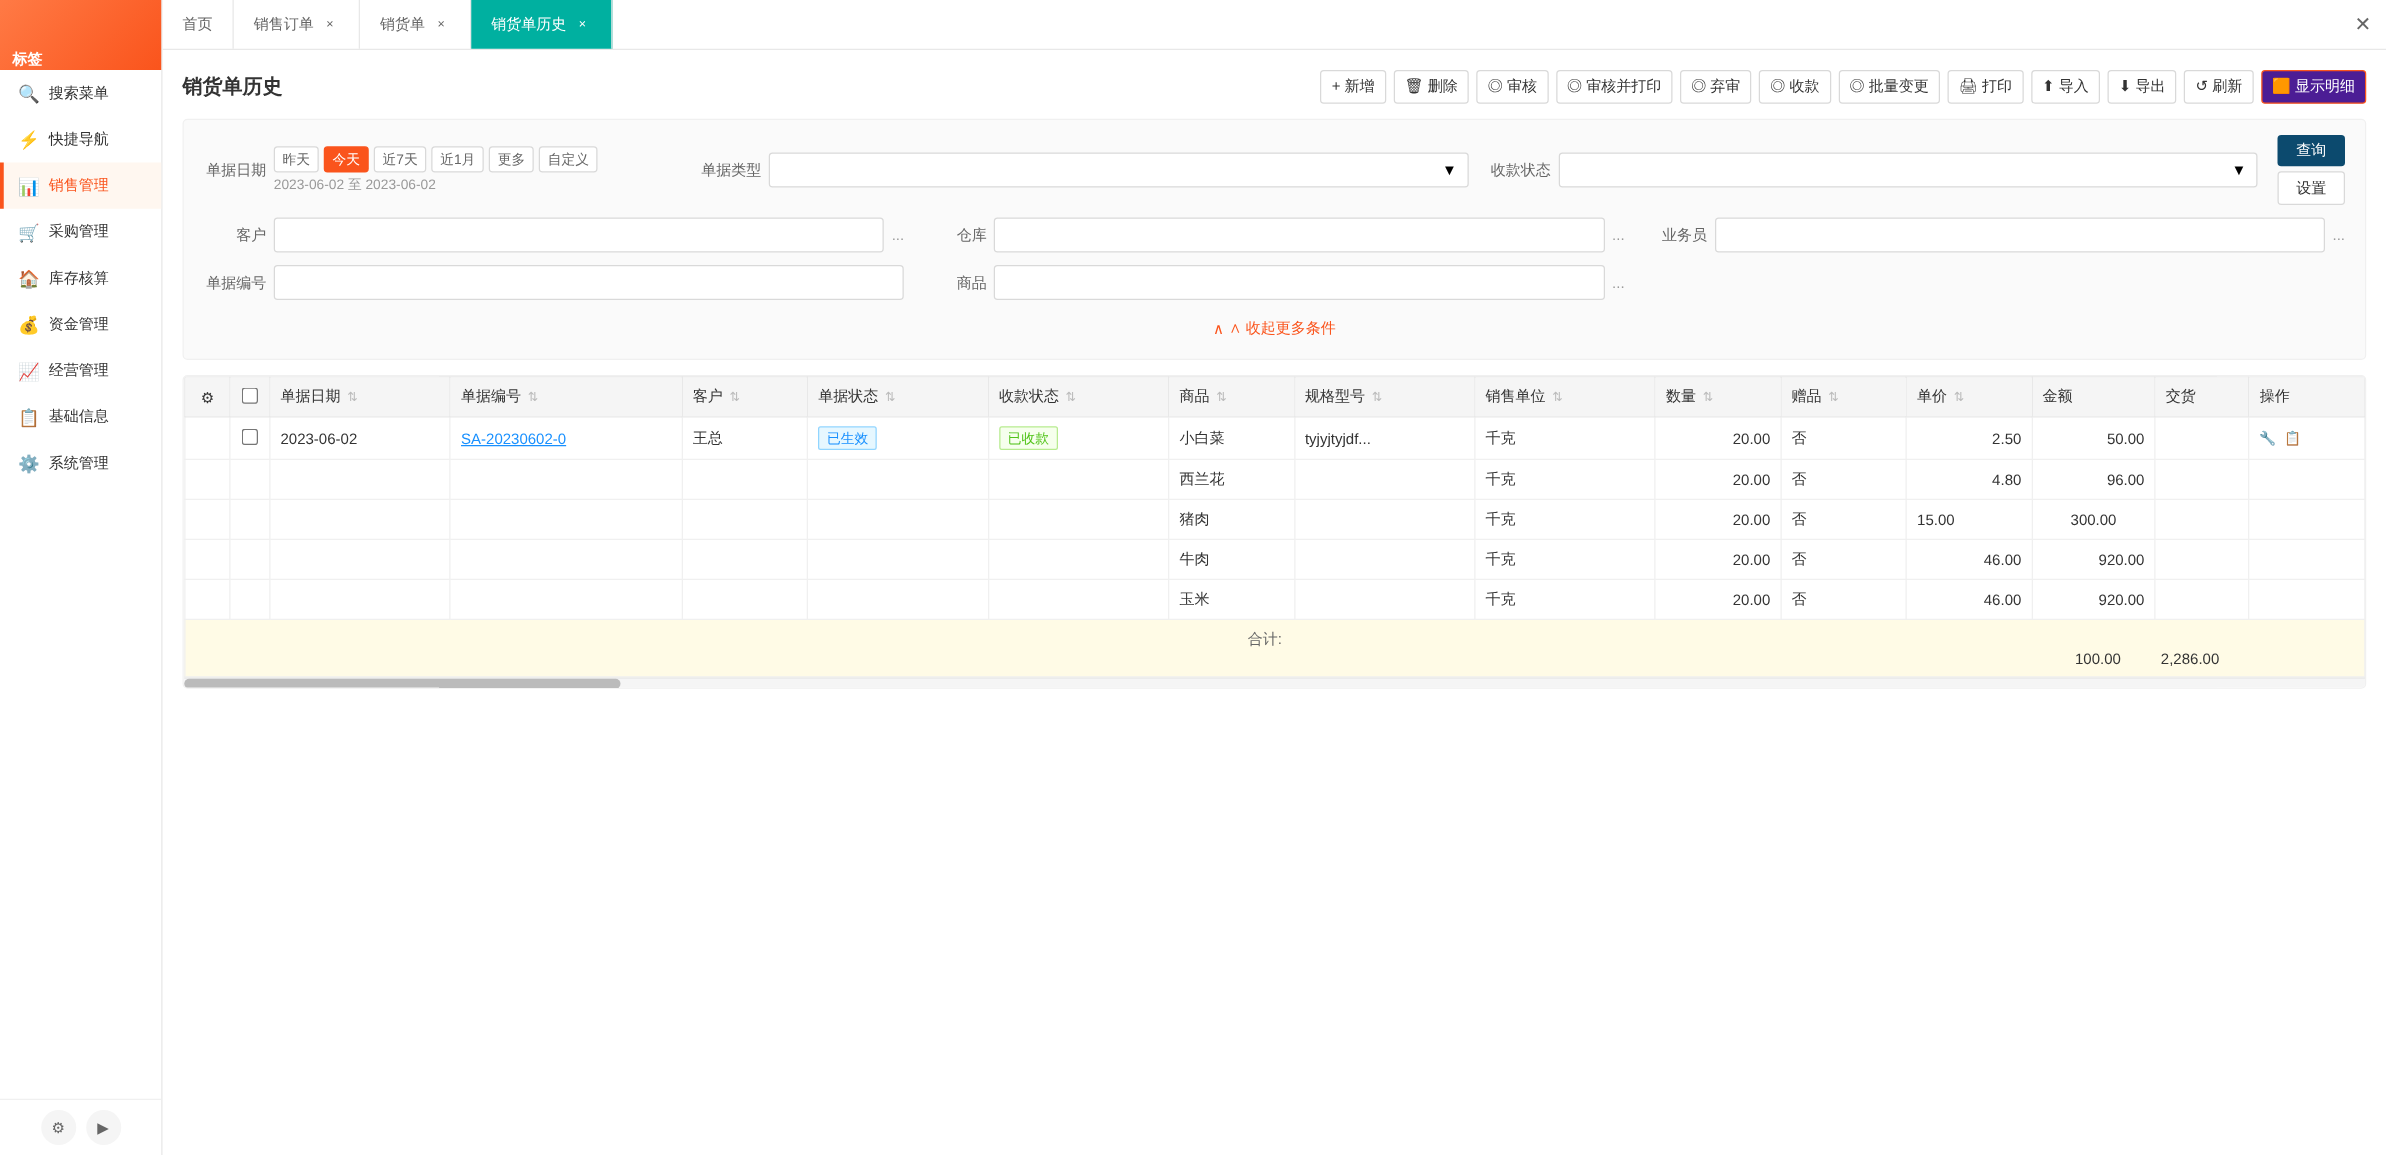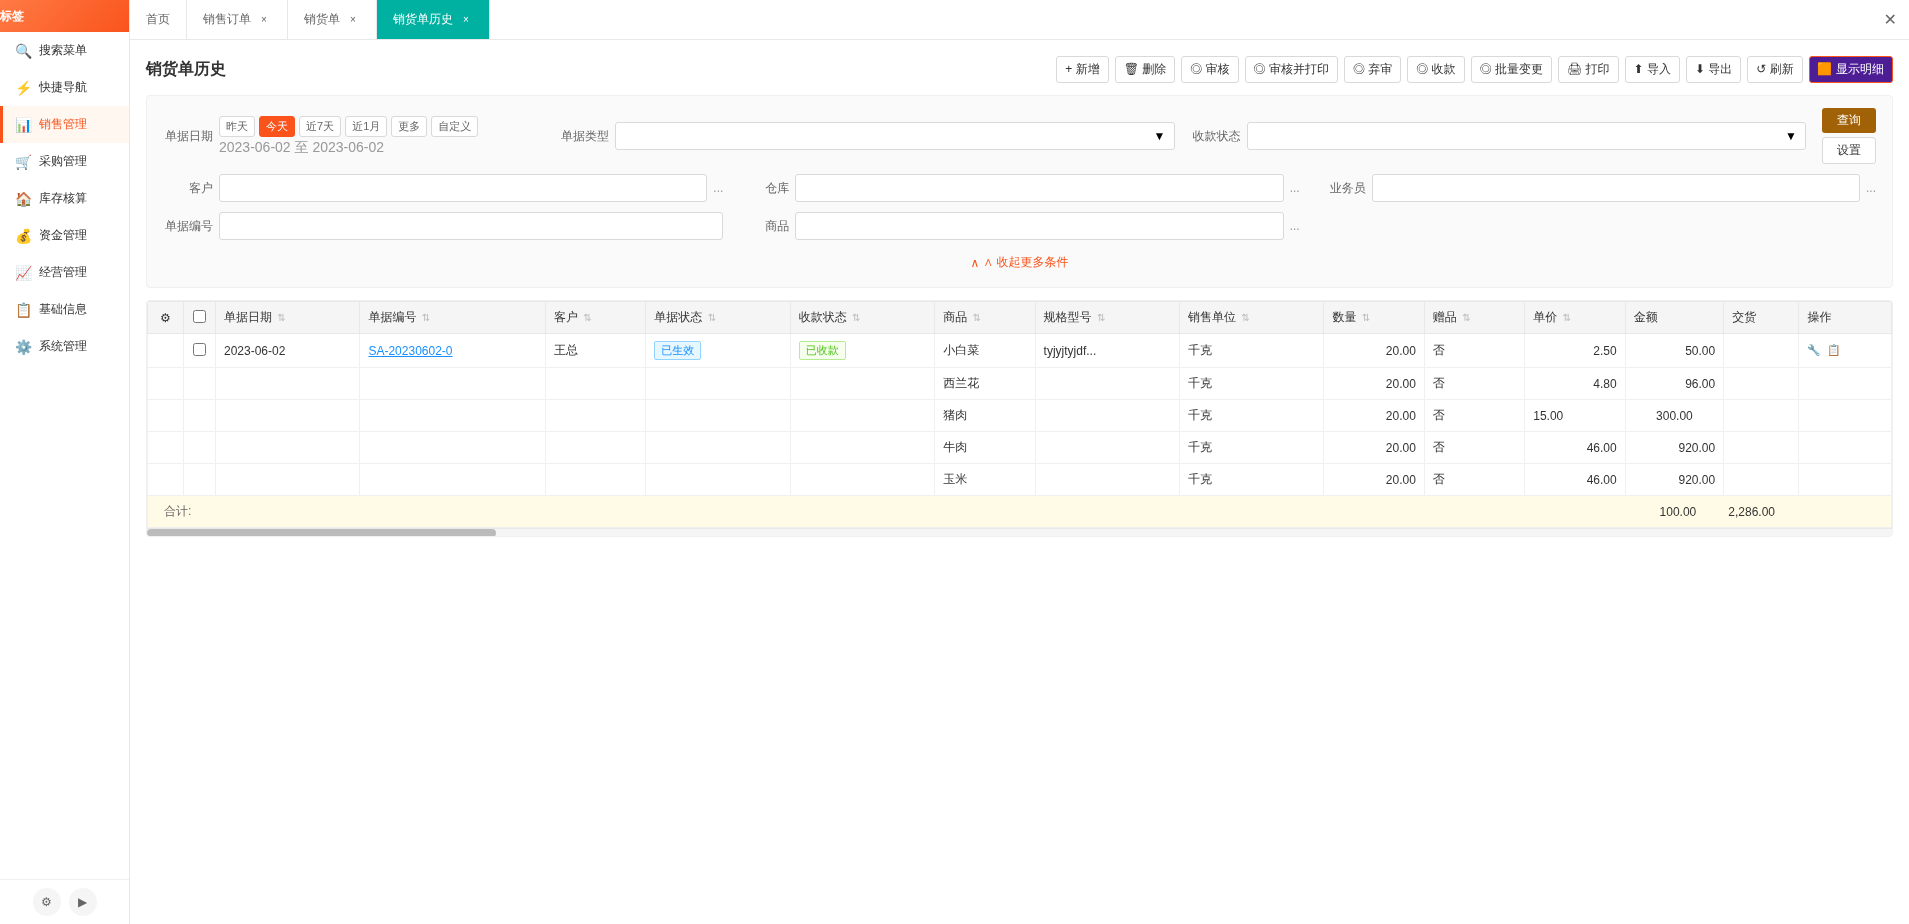--- a/index.html
+++ b/index.html
@@ -8,25 +8,25 @@
     
     .sidebar {
       width: 130px;
       background: #fff;
       border-right: 1px solid #e8e8e8;
       display: flex;
       flex-direction: column;
       flex-shrink: 0;
     }
     .sidebar-logo {
-      height: 32px;
+      height: 56px;
       background: linear-gradient(135deg, #ff7a45, #fa541c);
       display: flex;
-      align-items: center;
-      padding: 0 0;
+      align-items: flex-end;
+      padding: 0 10px;
       color: #fff;
       font-size: 13px;
       font-weight: bold;
     }
     .sidebar-item {
       display: flex;
       align-items: center;
       padding: 10px 12px;
       cursor: pointer;
       color: #333;
@@ -209,21 +209,21 @@
       border: 1px solid #d9d9d9;
       border-radius: 3px;
       cursor: pointer;
       font-size: 11px;
       color: #666;
       background: #fff;
     }
     .date-btn.active { background: #fa541c; border-color: #fa541c; color: #fff; }
     .date-range {
       color: #999;
-      font-size: 14px;
+      font-size: 11px;
       margin-top: 2px;
     }
 
     .collapse-btn {
       display: flex;
       align-items: center;
       justify-content: center;
       gap: 4px;
       color: #fa541c;
       cursor: pointer;
@@ -232,21 +232,21 @@
     }
 
     
     .query-btns {
       display: flex;
       flex-direction: column;
       gap: 4px;
     }
     .btn-query {
       padding: 4px 14px;
-      background: #a16207;
+      background: #0c4a6e;
       border: none;
       border-radius: 3px;
       color: #fff;
       cursor: pointer;
       font-size: 12px;
     }
     .btn-set {
       padding: 4px 14px;
       background: #fff;
       border: 1px solid #d9d9d9;
@@ -302,20 +302,21 @@
     .row-action-btn { color: #1890ff; cursor: pointer; font-size: 11px; }
 
     
     .table-footer {
       background: #fffbe6;
       border: 1px solid #f0f0f0;
       border-top: none;
       padding: 7px 16px;
       display: flex;
       align-items: center;
+      flex-direction: column;
     }
     .table-footer-label { color: #666; margin-right: 16px; }
     .table-footer-vals { display: flex; gap: 32px; margin-left: auto; padding-right: 100px; }
     .footer-val { color: #333; font-weight: 500; }
 
     
     .pagination-bar {
       display: flex;
       align-items: center;
       justify-content: flex-end;

